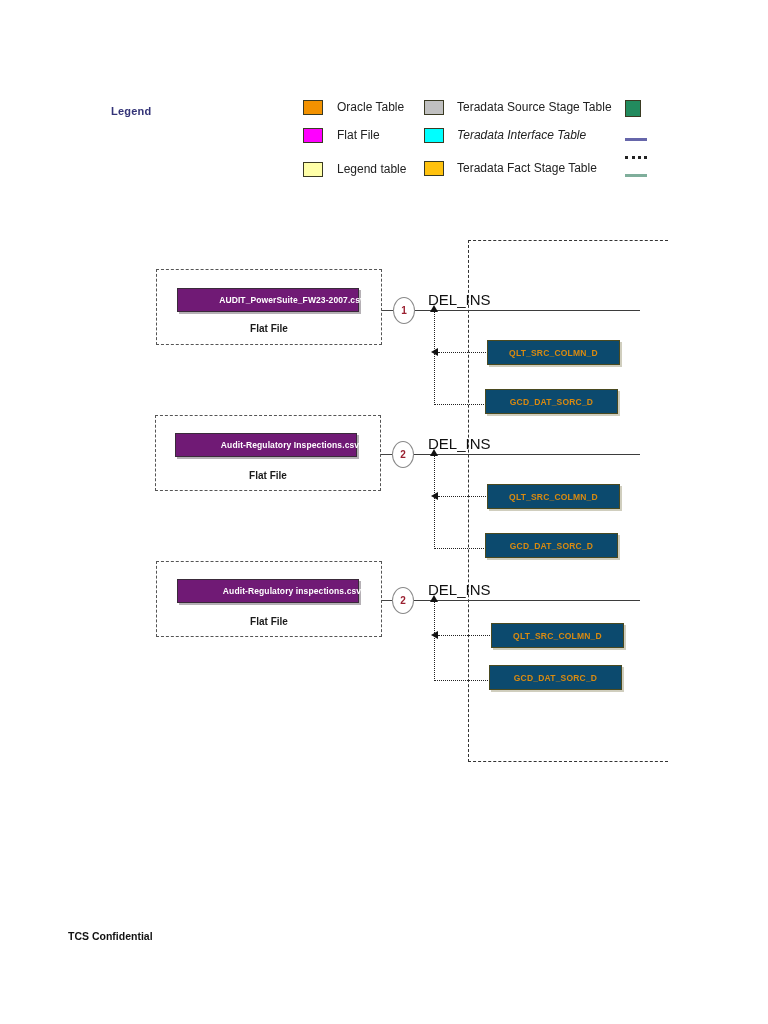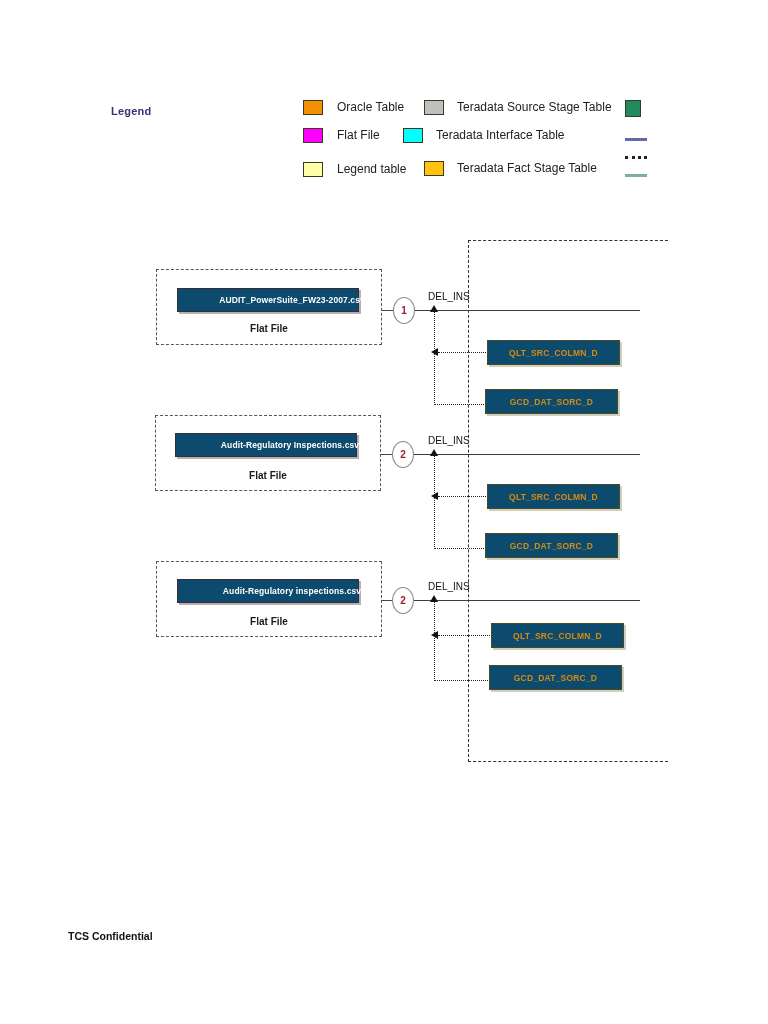--- a/index.html
+++ b/index.html
@@ -65,21 +65,21 @@
 
   
   .group-box {
     position: absolute;
     border: 1px dashed #555555;
     box-sizing: border-box;
     background: #ffffff;
   }
   .file-box {
     position: absolute;
-    background: #0c4a6e;
+    background: #701a75;
     border: 1.5px solid #3a2a3a;
     box-sizing: border-box;
     box-shadow: 2px 2px 0 rgba(90,80,90,.45);
     display: flex;
     align-items: center;
     justify-content: center;
     padding-left: 48px;
   }
   .file-box span {
     font-size: 8.5px;
@@ -127,21 +127,21 @@
 
   
   .flow-line {
     position: absolute;
     height: 0;
     border-top: 1.6px solid #3d3d3d;
     z-index: 3;
   }
   .flow-label {
     position: absolute;
-    font-size: 10px;
+    font-size: 15px;
     color: #111111;
     white-space: nowrap;
   }
 
   
   .lookup-box {
     position: absolute;
     background: #0c4a6e;
     border: 1.5px solid #4a4a20;
     box-sizing: border-box;
@@ -232,21 +232,21 @@
       <div class="swatch" style="background:#ffffa8;"></div>
       <div class="legend-label">Legend table</div>
     </div>
   </div>
 
   <div class="legend-col lg-c2">
     <div class="legend-row" style="left:424px; top:99px;">
       <div class="swatch" style="background:#c0c0c0;"></div>
       <div class="legend-label">Teradata Source Stage Table</div>
     </div>
-    <div class="legend-row" style="left:403px; top:127px;">
+    <div class="legend-row" style="left:424px; top:127px;font-style:italic;">
       <div class="swatch" style="background:#00ffff;"></div>
       <div class="legend-label">Teradata Interface Table</div>
     </div>
     <div class="legend-row" style="left:424px; top:160px;">
       <div class="swatch" style="background:#ffc20e;"></div>
       <div class="legend-label">Teradata Fact Stage Table</div>
     </div>
   </div>
 
   <div class="legend-col lg-c3">

